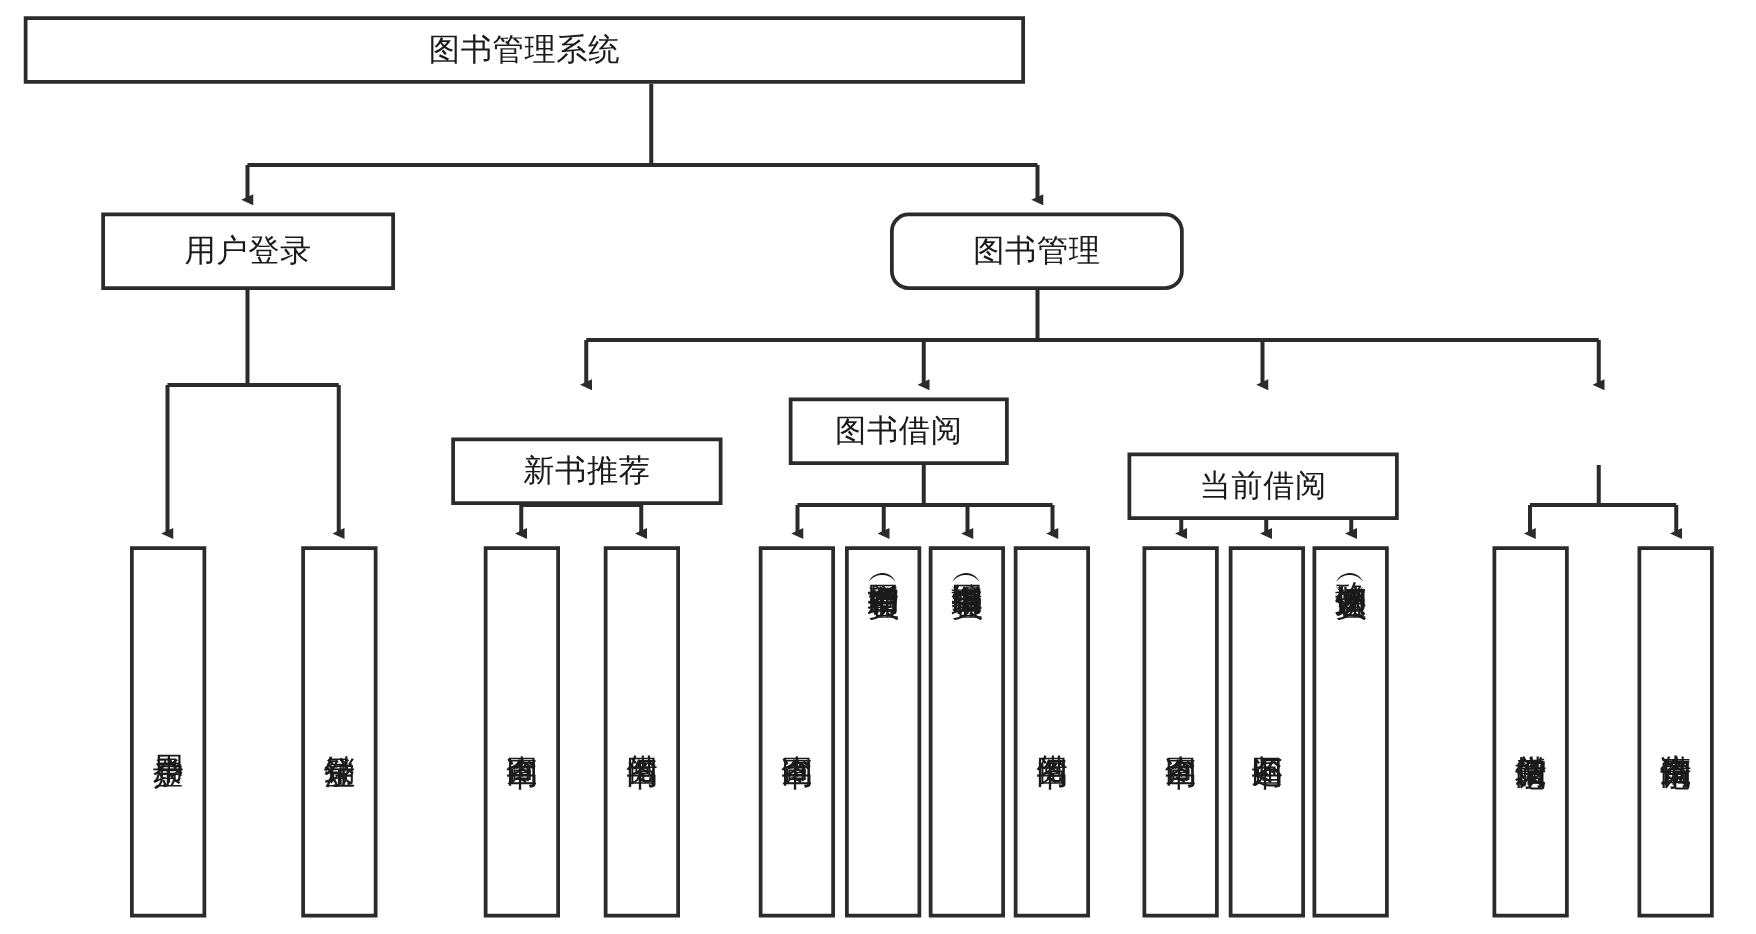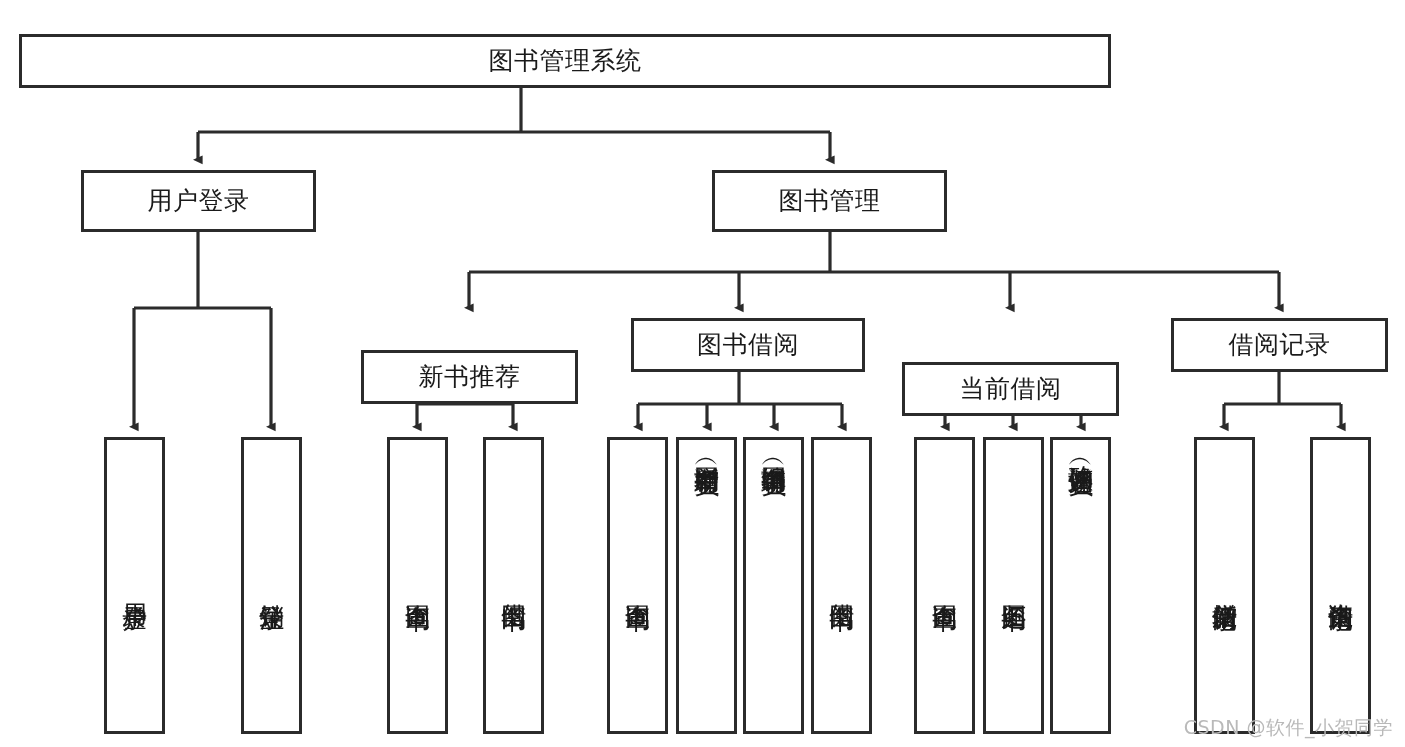--- a/index.html
+++ b/index.html
@@ -119,42 +119,39 @@
       <path d="M1013,404 L1013,427" marker-end="url(#arrow)"></path>
       <path d="M1081,404 L1081,427" marker-end="url(#arrow)"></path>
 
       <path d="M1279,372 L1279,404"></path>
       <path d="M1224,404 L1341,404"></path>
       <path d="M1224,404 L1224,427" marker-end="url(#arrow)"></path>
       <path d="M1341,404 L1341,427" marker-end="url(#arrow)"></path>
     </g>
   </svg>
 
-  <div class="node horizontal" style="left:19px; top:13px; width:1092px; height:54px;margin-top:21px;">
+  <div class="node horizontal" style="left:19px; top:13px; width:801px; height:54px;">
     <span class="node-label">图书管理系统</span>
   </div>
 
   <div class="node horizontal" style="left:81px; top:170px; width:235px; height:62px;">
     <span class="node-label">用户登录</span>
   </div>
-  <div class="node horizontal" style="left:712px; top:170px; width:235px; height:62px;">
+  <div class="node horizontal" style="left:712px; top:170px; width:235px; height:62px;border-radius:15px;">
     <span class="node-label">图书管理</span>
   </div>
 
   <div class="node horizontal" style="left:361px; top:318px; width:217px; height:54px;margin-top:32px;">
     <span class="node-label">新书推荐</span>
   </div>
-  <div class="node horizontal" style="left:631px; top:318px; width:234px; height:54px;">
+  <div class="node horizontal" style="left:631px; top:318px; width:176px; height:54px;">
     <span class="node-label">图书借阅</span>
   </div>
   <div class="node horizontal" style="left:902px; top:318px; width:217px; height:54px;margin-top:44px;">
     <span class="node-label">当前借阅</span>
-  </div>
-  <div class="node horizontal" style="left:1171px; top:318px; width:217px; height:54px;">
-    <span class="node-label">借阅记录</span>
   </div>
 
   <div class="node vertical centered" style="left:104px; top:437px; width:61px; height:297px;">
     <span class="node-label">用户登录</span>
   </div>
   <div class="node vertical centered" style="left:241px; top:437px; width:61px; height:297px;">
     <span class="node-label">注销登录</span>
   </div>
 
   <div class="node vertical centered" style="left:387px; top:437px; width:61px; height:297px;">
@@ -187,15 +184,14 @@
     <span class="node-label">确认归还（管理员）</span>
   </div>
 
   <div class="node vertical centered" style="left:1194px; top:437px; width:61px; height:297px;">
     <span class="node-label">新增借阅记录</span>
   </div>
   <div class="node vertical centered" style="left:1310px; top:437px; width:61px; height:297px;">
     <span class="node-label">查询借阅记录</span>
   </div>
 
-  <div id="watermark">CSDN @软件_小贺同学</div>
 
 </div>
 
 </body></html>

